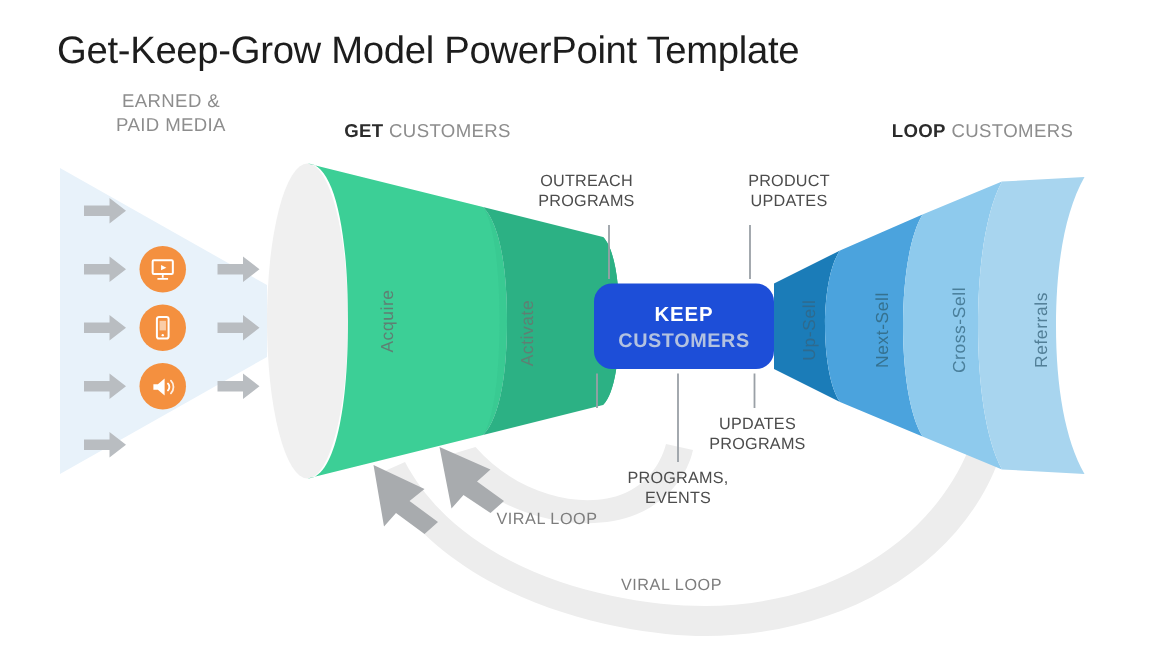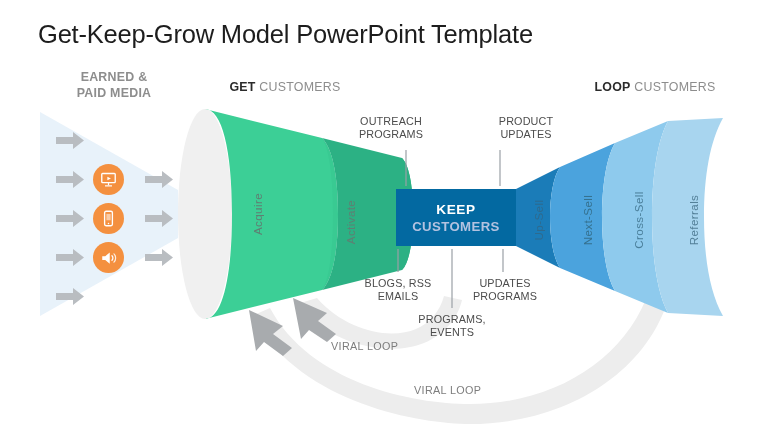--- a/index.html
+++ b/index.html
@@ -37,23 +37,23 @@
     text-align: center;
     color: #8d8d8d;
     white-space: nowrap;
   }
   .hdr .strong {
     color: #2b2b2b;
     font-weight: bold;
   }
   #hdr-earned {
     left: 40px;
-    top: 70px;
+    top: 60px;
     width: 148px;
-    font-weight: bold;
+    font-weight: normal;
     color: #8d8d8d;
   }
   #hdr-get {
     left: 170px;
     top: 80px;
     width: 230px;
   }
   #hdr-grow {
     left: 540px;
     top: 80px;
@@ -254,21 +254,21 @@
 
     <path d="M 668,121 C 657,141 652,178 652,217 C 652,256 657,293 668,313
              L 723,316 C 710,293 704,258 704,217 C 704,176 710,141 723,118 Z" fill="#a8d5ef"></path>
 
     <text class="seg-label" x="540" y="220" fill="#2e6a8e" text-anchor="middle" dominant-baseline="middle" transform="rotate(-90 540 220)">Up-Sell</text>
     <text class="seg-label" x="589" y="220" fill="#35718f" text-anchor="middle" dominant-baseline="middle" transform="rotate(-90 589 220)">Next-Sell</text>
     <text class="seg-label" x="640" y="220" fill="#4a7f9b" text-anchor="middle" dominant-baseline="middle" transform="rotate(-90 640 220)">Cross-Sell</text>
     <text class="seg-label" x="695" y="220" fill="#527f97" text-anchor="middle" dominant-baseline="middle" transform="rotate(-90 695 220)">Referrals</text>
   </svg>
 
-  <div id="keep-box" style="background: #0369a1;">
+  <div id="keep-box" style="background: #1d4ed8; border-radius: 12px;">
     <div id="keep-line1" style="color: rgb(255, 255, 255);">KEEP</div>
     <div id="keep-line2" style="color: rgb(179, 194, 224);">CUSTOMERS</div>
   </div>
 
   <svg class="layer" viewBox="0 0 768 432">
     <g stroke="#9aa0a6" stroke-width="1.2" fill="none">
       <line x1="406" y1="150" x2="406" y2="186"></line>
       <line x1="500" y1="150" x2="500" y2="186"></line>
       <line x1="398" y1="249" x2="398" y2="272"></line>
       <line x1="452" y1="249" x2="452" y2="308"></line>
@@ -279,24 +279,20 @@
   <div class="callout" style="left: 341px; top: 115px; width: 100px; color: rgb(76, 76, 76);">
     <div>OUTREACH</div>
     <div>PROGRAMS</div>
   </div>
 
   <div class="callout" style="left: 481px; top: 115px; width: 90px; color: rgb(76, 76, 76);">
     <div>PRODUCT</div>
     <div>UPDATES</div>
   </div>
 
-  <div class="callout" style="left: 348px; top: 277px; width: 100px; color: rgb(76, 76, 76);">
-    <div>BLOGS, RSS</div>
-    <div>EMAILS</div>
-  </div>
 
   <div class="callout" style="left: 404px; top: 313px; width: 96px; color: rgb(76, 76, 76);">
     <div>PROGRAMS,</div>
     <div>EVENTS</div>
   </div>
 
   <div class="callout" style="left: 458px; top: 277px; width: 94px; color: rgb(76, 76, 76);">
     <div>UPDATES</div>
     <div>PROGRAMS</div>
   </div>

